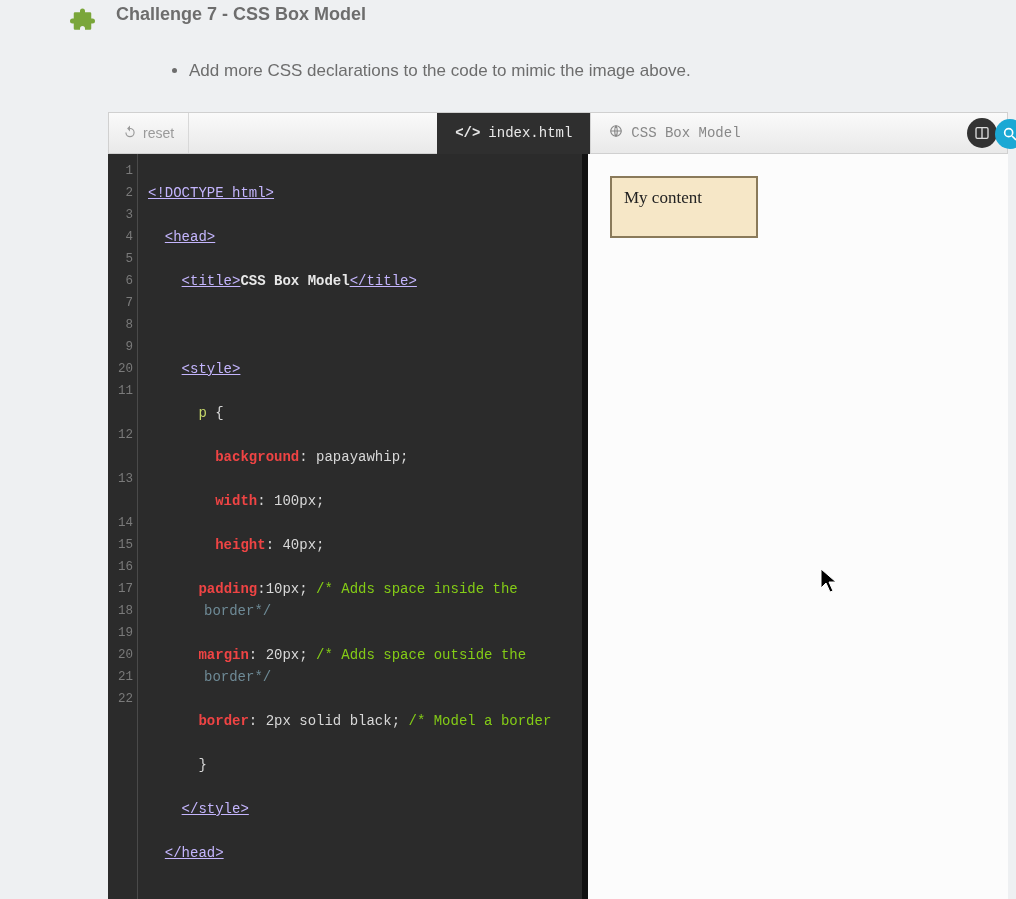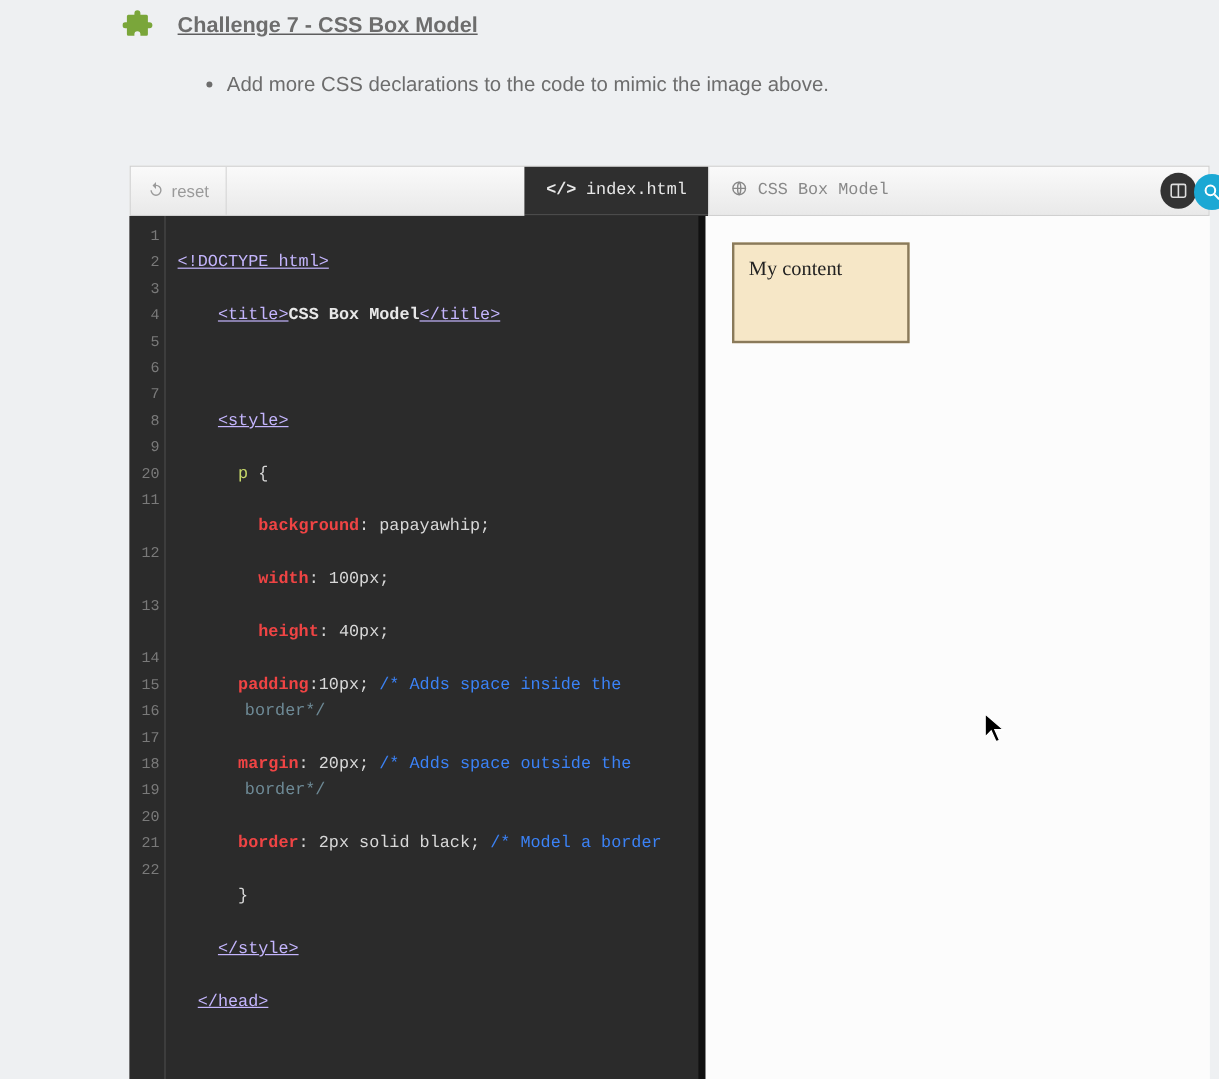--- a/index.html
+++ b/index.html
@@ -8,24 +8,22 @@
     font-family: "Segoe UI", Arial, sans-serif;
     background: #eef0f2;
     color: #3a3a3a;
     width: 1016px;
   }
   .page {
     padding: 0 0 60px 0;
   }
   .header-row {
     display: flex;
-    align-items: center;
     gap: 14px;
-    padding: 4px 20px 6px 100px;
-    text-decoration: underline;
+    padding: 4px 20px 6px 68px;
   }
   .puzzle-icon {
     width: 34px; height: 34px;
     display: flex; align-items: center; justify-content: center;
   }
   .puzzle-icon svg { display:block; }
   .challenge-title {
     font-size: 18px;
     font-weight: 700;
     color: #6d6d6d;
@@ -45,21 +43,20 @@
     background: #fff;
     position: relative;
   }
   .ide-toolbar {
     height: 42px;
     background: linear-gradient(#fafafa,#e9e9e9);
     border: 1px solid #d0d0d0;
     display: flex;
     align-items: stretch;
     position: relative;
-    margin-top: 26px;
   }
   .reset-btn {
     display: flex;
     align-items: center;
     gap: 6px;
     padding: 0 14px;
     color: #9a9a9a;
     font-size: 14px;
     cursor: pointer;
     border-right: 1px solid #d8d8d8;
@@ -144,37 +141,37 @@
     white-space: pre-wrap;
     line-height: 22px;
   }
   .code .ln { display:block; min-height:22px; }
   .code .wrap { padding-left: 56px; display:block; color:#6e8a96; }
   .t-tag   { color:#c4b5fd;text-decoration:underline; }
   .t-prop  { color:#ef4444; font-weight:bold;}
   .t-val   { color:#d8d8d8; }
   .t-punc  { color:#d8d8d8; }
   .t-sel   { color:#c6d86a; }
-  .t-comm  { color:#3b82f6; }
+  .t-comm  { color:#84cc16; }
   .t-text  { color:#e8e8e8; font-weight:bold;}
 
   .preview-pane {
     flex: 1;
     background: #fcfcfc;
     position: relative;
     padding: 0;
   }
   .preview-box {
     position: absolute;
     left: 22px;
     top: 22px;
     border: 2px solid #8a7a5a;
     background: #f6e7c7;
     width: 148px;
-    height: 84px;
+    height: 62px;
     padding: 10px 12px;
     font-family: "Times New Roman", serif;
     font-size: 17px;
     color: #222;
   }
 
   .cursor {
     position: absolute;
     left: 712px;
     top: 456px;
@@ -263,20 +260,21 @@
           <div>16</div>
           <div>17</div>
           <div>18</div>
           <div>19</div>
           <div>20</div>
           <div>21</div>
           <div>22</div>
         </div>
         <div class="code">
 <span class="ln"><span class="t-tag">&lt;!DOCTYPE html&gt;</span></span>
+<span class="ln"><span>  </span><span class="t-tag">&lt;head&gt;</span></span>
 <span class="ln"><span>    </span><span class="t-tag">&lt;title&gt;</span><span class="t-text">CSS Box Model</span><span class="t-tag">&lt;/title&gt;</span></span>
 <span class="ln"> </span>
 <span class="ln"><span>    </span><span class="t-tag">&lt;style&gt;</span></span>
 <span class="ln"><span>      </span><span class="t-sel">p</span><span class="t-punc"> {</span></span>
 <span class="ln"><span>        </span><span class="t-prop">background</span><span class="t-punc">: </span><span class="t-val">papayawhip</span><span class="t-punc">;</span></span>
 <span class="ln"><span>        </span><span class="t-prop">width</span><span class="t-punc">: </span><span class="t-val">100px</span><span class="t-punc">;</span></span>
 <span class="ln"><span>        </span><span class="t-prop">height</span><span class="t-punc">: </span><span class="t-val">40px</span><span class="t-punc">;</span></span>
 <span class="ln"><span>      </span><span class="t-prop">padding</span><span class="t-punc">:</span><span class="t-val">10px</span><span class="t-punc">;</span><span class="t-comm"> /* Adds space inside the</span><span class="wrap t-comm">border*/</span></span>
 <span class="ln"><span>      </span><span class="t-prop">margin</span><span class="t-punc">: </span><span class="t-val">20px</span><span class="t-punc">;</span><span class="t-comm"> /* Adds space outside the</span><span class="wrap t-comm">border*/</span></span>
 <span class="ln"><span>      </span><span class="t-prop">border</span><span class="t-punc">: </span><span class="t-val">2px solid black</span><span class="t-punc">;</span><span class="t-comm"> /* Model a border</span></span>

